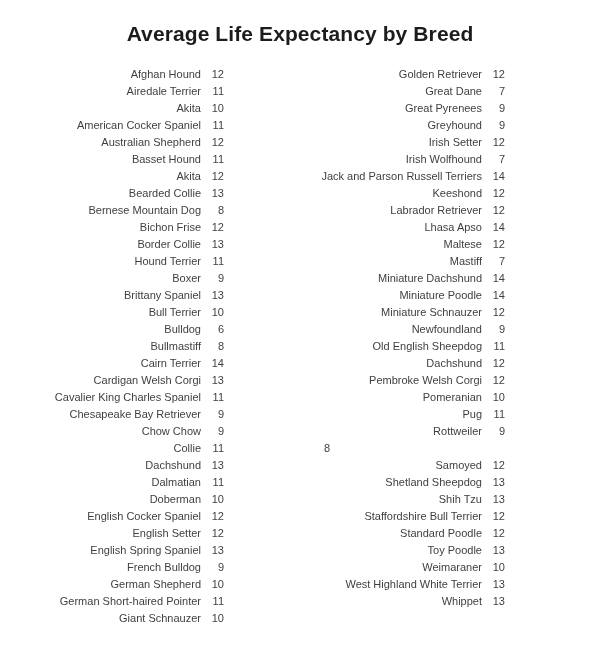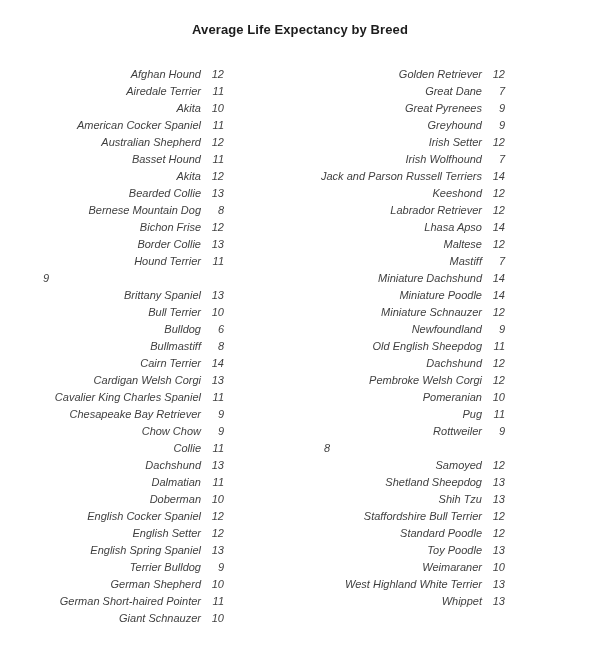--- a/index.html
+++ b/index.html
@@ -15,35 +15,34 @@
     overflow: hidden;
     font-family: "Liberation Sans", sans-serif;
   }
   .chart-title {
     position: absolute;
     top: 22px;
     left: 0;
     width: 600px;
     margin: 0;
     text-align: center;
-    font-size: 13px;
+    font-size: 21px;
     font-weight: bold;
     color: #1c1c1c;
     letter-spacing: 0.1px;
   }
   .columns {
     position: absolute;
     top: 65px;
     left: 0;
     width: 600px;
   }
   .col {
     position: absolute;
     top: 0;
-    font-style: italic;
   }
   .col-left  { left: 26px; }
   .col-right { left: 307px; }
   .row {
     display: flex;
     height: 17px;
     align-items: center;
     font-size: 11px;
     color: #3f3f3f;
   }
@@ -109,20 +108,21 @@
         </div>
         <div class="row">
           <span class="breed">Border Collie</span>
           <span class="years">13</span>
         </div>
         <div class="row">
           <span class="breed">Hound Terrier</span>
           <span class="years">11</span>
         </div>
         <div class="row">
+          <span class="breed">Boxer</span>
           <span class="years">9</span>
         </div>
         <div class="row">
           <span class="breed">Brittany Spaniel</span>
           <span class="years">13</span>
         </div>
         <div class="row">
           <span class="breed">Bull Terrier</span>
           <span class="years">10</span>
         </div>
@@ -176,21 +176,21 @@
         </div>
         <div class="row">
           <span class="breed">English Setter</span>
           <span class="years">12</span>
         </div>
         <div class="row">
           <span class="breed">English Spring Spaniel</span>
           <span class="years">13</span>
         </div>
         <div class="row">
-          <span class="breed">Terrier Bulldog</span>
+          <span class="breed">French Bulldog</span>
           <span class="years">9</span>
         </div>
         <div class="row">
           <span class="breed">German Shepherd</span>
           <span class="years">10</span>
         </div>
         <div class="row">
           <span class="breed">German Short-haired Pointer</span>
           <span class="years">11</span>
         </div>

